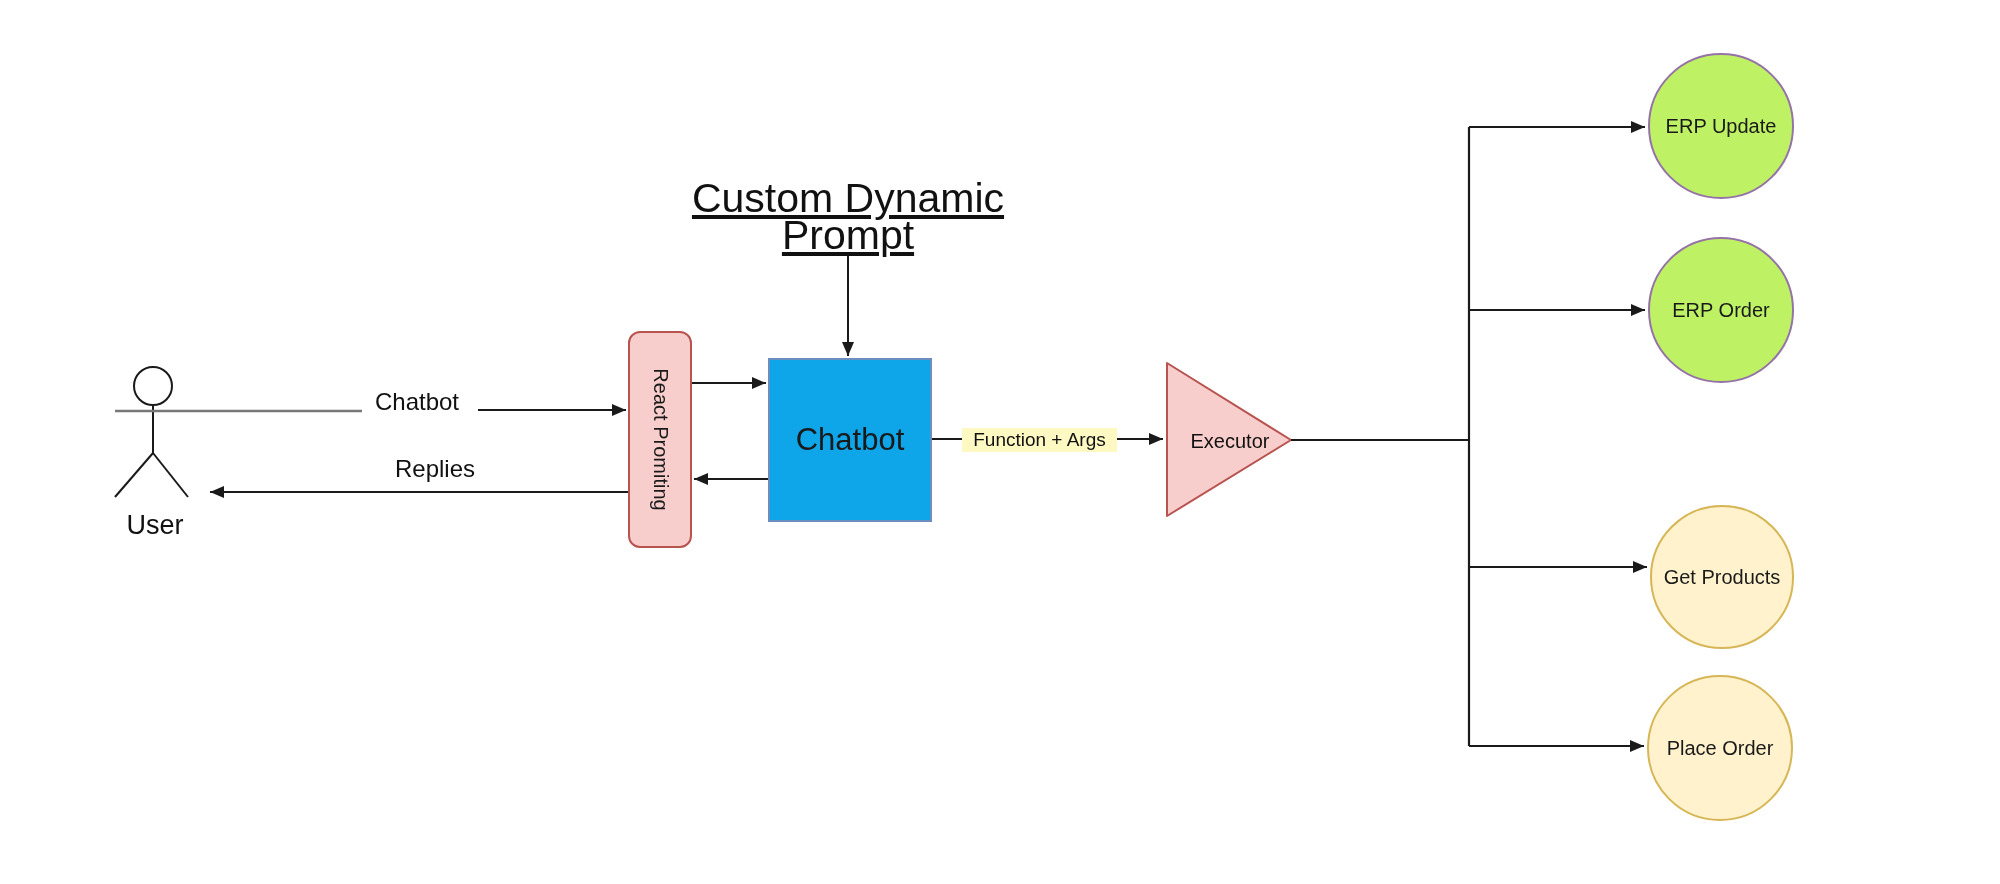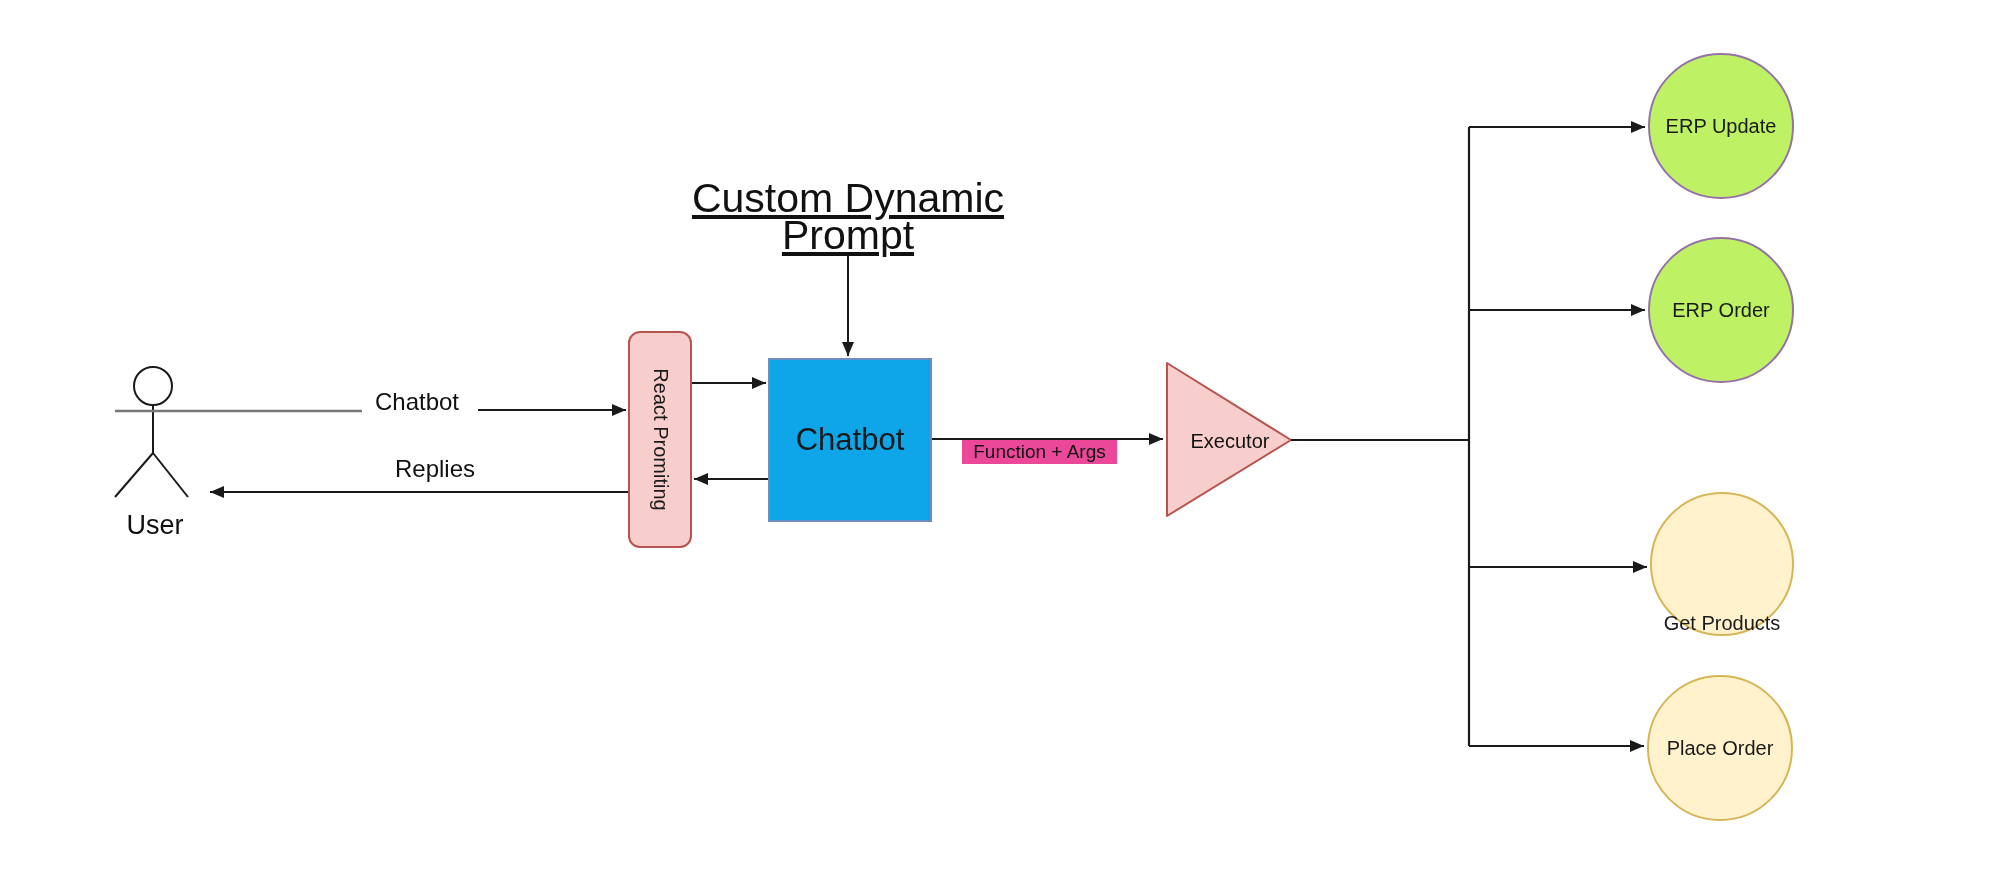--- a/index.html
+++ b/index.html
@@ -44,34 +44,34 @@
   .tool-circle {
     border-radius: 50%;
     font-size: 20px;
     text-align: center;
     line-height: 1.1;
   }
   .tool-purple { background: #bef264; border: 2px solid #9673a6; }
   .tool-yellow { background: #fff2cc; border: 2px solid #d6b656; }
   .circle-erp-update { left: 1648px; top: 53px;  width: 146px; height: 146px; }
   .circle-erp-read   { left: 1648px; top: 237px; width: 146px; height: 146px; }
-  .circle-get-products { left: 1650px; top: 492px; width: 144px; height: 144px; align-items: flex-end; }
+  .circle-get-products { left: 1650px; top: 505px; width: 144px; height: 144px; }
   .circle-place-order  { left: 1647px; top: 675px; width: 146px; height: 146px; }
   .lbl {
     position: absolute;
     color: #111111;
     text-align: center;
   }
   .lbl-user     { left: 108px; top: 510px; width: 94px;  font-size: 27px; }
   .lbl-messages { left: 352px; top: 388px; width: 130px; font-size: 24px; }
   .lbl-replies  { left: 375px; top: 455px; width: 120px; font-size: 24px; }
   .lbl-prompt   { left: 688px; top: 180px; width: 320px; font-size: 41px; line-height: 37px; text-decoration: underline; }
   .lbl-funcargs {
-    left: 962px; top: 440px; width: 155px;
-    font-size: 19px; background: #ec4899; padding: 1px 0;
+    left: 962px; top: 428px; width: 155px;
+    font-size: 19px; background: #fef9c3; padding: 1px 0;
   }
   .lbl-executor { left: 1180px; top: 430px; width: 100px; font-size: 20px; }
 </style>
 </head>
 <body>
 
 <div class="canvas">
 
   <svg class="wires" viewBox="0 0 2000 884" xmlns="http://www.w3.org/2000/svg">
     <defs>

